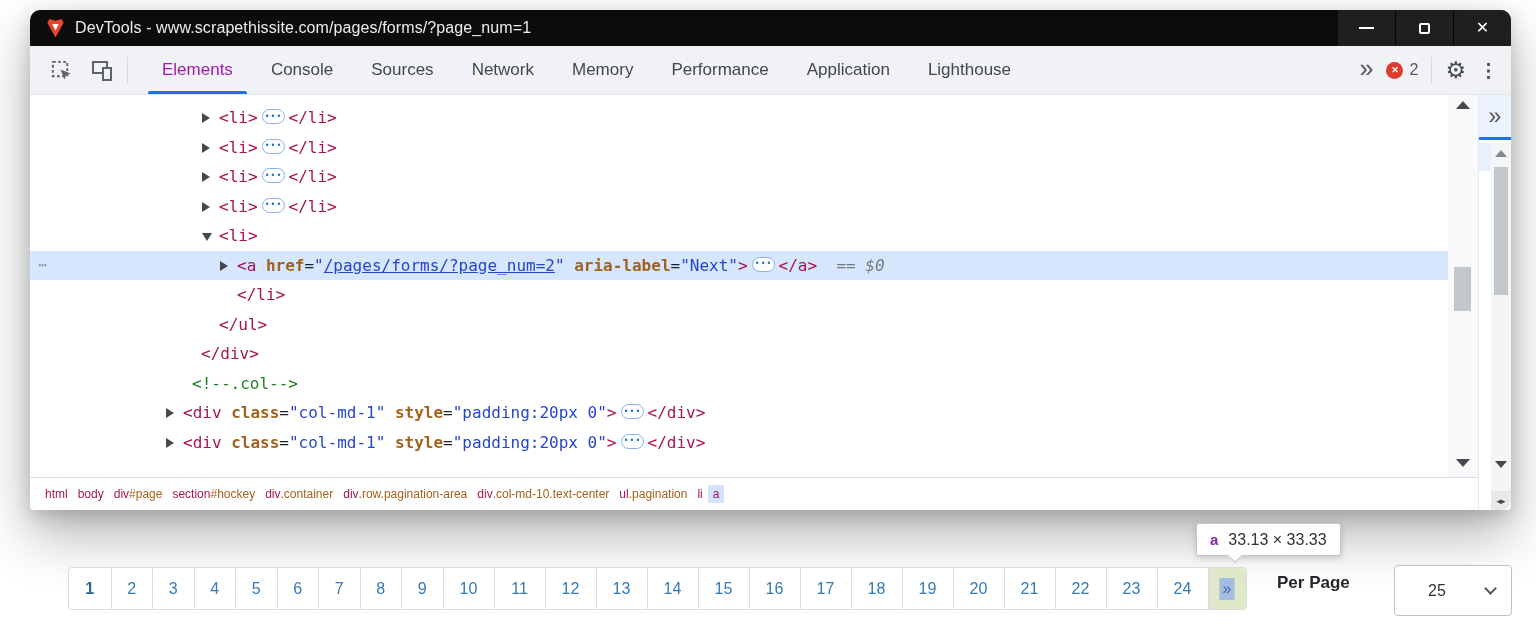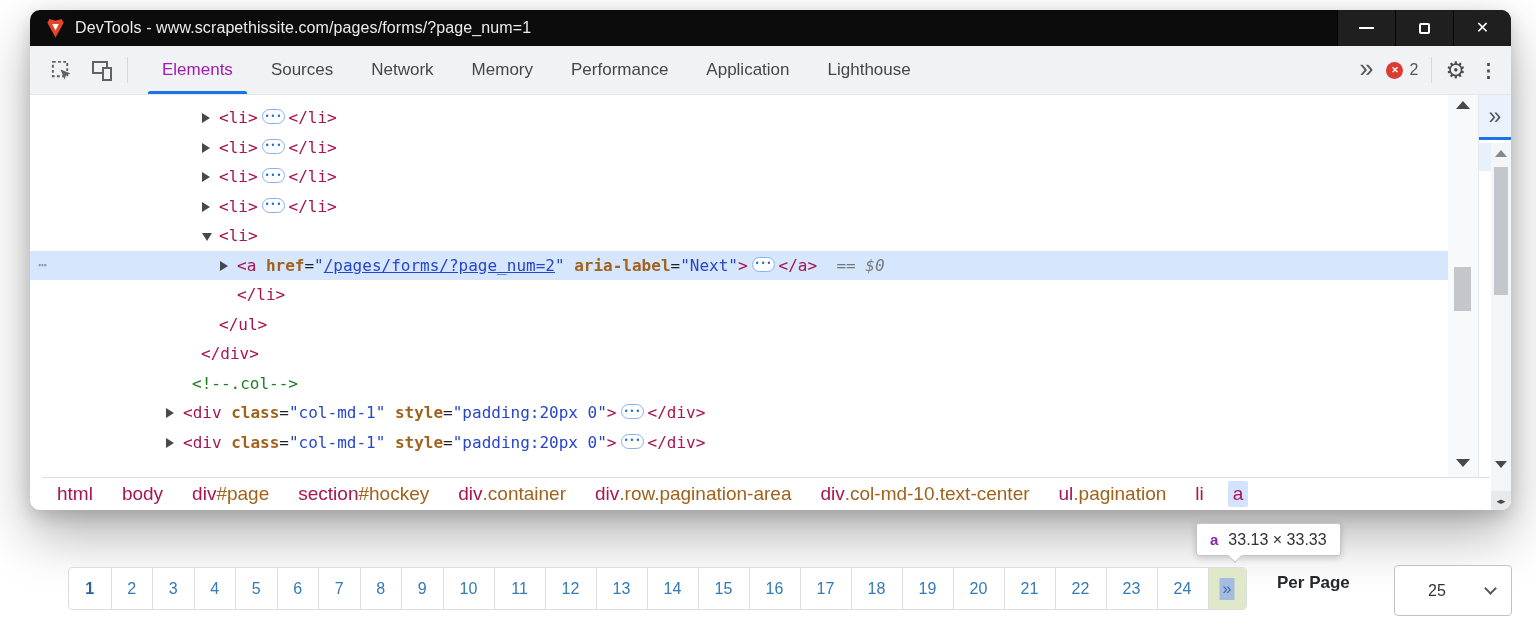--- a/index.html
+++ b/index.html
@@ -1,20 +1,20 @@
 <!DOCTYPE html>
 <html><head>
 <meta charset="utf-8">
 <style>
   html,body{margin:0;padding:0;width:1536px;height:631px;overflow:hidden;background:#fff;
     font-family:"Liberation Sans", sans-serif;}
   *{box-sizing:border-box;}
 
   
-  .devtools{position:absolute;left:30px;top:10px;width:1481px;height:500px;border-radius:10px;
+  .devtools{position:absolute;left:30px;top:10px;width:1481px;height:500px;border-radius:4px;
     background:#fff;box-shadow:0 25px 55px rgba(0,0,0,.30),0 6px 18px rgba(0,0,0,.16);}
 
   
   .titlebar{height:36px;background:#0c0c0c;border-radius:10px 10px 0 0;display:flex;align-items:center;}
   .brave{width:17px;height:19px;margin-left:17px;background:#e8432b;
     clip-path:polygon(50% 100%,2% 22%,14% 2%,50% 12%,86% 2%,98% 22%);position:relative;}
   .brave::after{content:"";position:absolute;left:5px;top:5px;width:7px;height:7px;background:#fff;
     clip-path:polygon(50% 100%,0 0,100% 0);}
   .title-text{margin-left:11px;font-size:16px;color:#ececec;letter-spacing:.1px;white-space:nowrap;}
   .win-controls{margin-left:auto;display:flex;height:100%;}
@@ -77,22 +77,22 @@
     font-size:23px;border-bottom:3px solid #1a73e8;}
   .strip-blue{position:absolute;left:0;top:48px;width:13px;height:28px;background:#e8f0fe;}
   .strip-scroll{position:absolute;right:0;top:48px;bottom:0;width:20px;background:#f4f5f7;}
   .ss-up{position:absolute;top:7px;left:4px;width:0;height:0;border-left:6px solid transparent;border-right:6px solid transparent;border-bottom:7px solid #85898e;}
   .ss-thumb{position:absolute;top:24px;left:3px;width:14px;height:128px;background:#c3c6ca;}
   .ss-down{position:absolute;bottom:42px;left:4px;width:0;height:0;border-left:6px solid transparent;border-right:6px solid transparent;border-top:7px solid #46484b;}
   .ss-corner{position:absolute;bottom:0;left:0;right:0;height:19px;background:#e8e9eb;display:flex;
     align-items:center;justify-content:center;font-size:9px;color:#46484b;letter-spacing:0;}
 
   
-  .crumbs-bar{position:absolute;bottom:0;left:12px;width:1448px;height:33px;background:#fff;border-top:1px solid #d8dfeb;
-    border-radius:0 0 0 10px;display:flex;align-items:center;padding-left:10px;font-size:19px;gap:19px;overflow:hidden;}
+  .crumbs-bar{position:absolute;bottom:0;left:0;width:1448px;height:33px;background:#fff;border-top:1px solid #d8dfeb;
+    border-radius:0 0 0 10px;display:flex;align-items:center;padding-left:10px;font-size:12px;overflow:hidden;}
   .crumb{display:flex;padding:2px 5px;border-radius:2px;white-space:nowrap;}
   .crumb-tag{color:#a81550;}
   .crumb-suffix{color:#a0621c;}
   .crumb.selected{background:#d3e3fd;}
 
   
   .tooltip{position:absolute;left:1196px;top:523px;height:33px;background:#fff;border:1px solid #c3c6cb;border-radius:3px;
     box-shadow:0 2px 7px rgba(0,0,0,.18);display:flex;align-items:center;padding:0 13px;gap:10px;z-index:5;}
   .tooltip-tag{color:#8e24aa;font-size:15px;font-weight:bold;}
   .tooltip-dims{color:#2f3236;font-size:16px;}
@@ -148,20 +148,21 @@
       <div class="icon-btn">
         <svg width="24" height="24" viewBox="0 0 24 24">
           <rect x="3" y="4" width="14" height="11" fill="none" stroke="#5f6368" stroke-width="2"></rect>
           <rect x="13" y="10" width="8" height="12" fill="#f0f2f5" stroke="#5f6368" stroke-width="2"></rect>
         </svg>
       </div>
       <div class="toolbar-divider"></div>
     </div>
     <div class="tabs" id="tabs">
         <div class="tab active">Elements</div>
+        <div class="tab">Console</div>
         <div class="tab">Sources</div>
         <div class="tab">Network</div>
         <div class="tab">Memory</div>
         <div class="tab">Performance</div>
         <div class="tab">Application</div>
         <div class="tab">Lighthouse</div>
       </div>
     <div class="right-cluster">
       <div class="more-tabs">»</div>
       <div class="badge">

